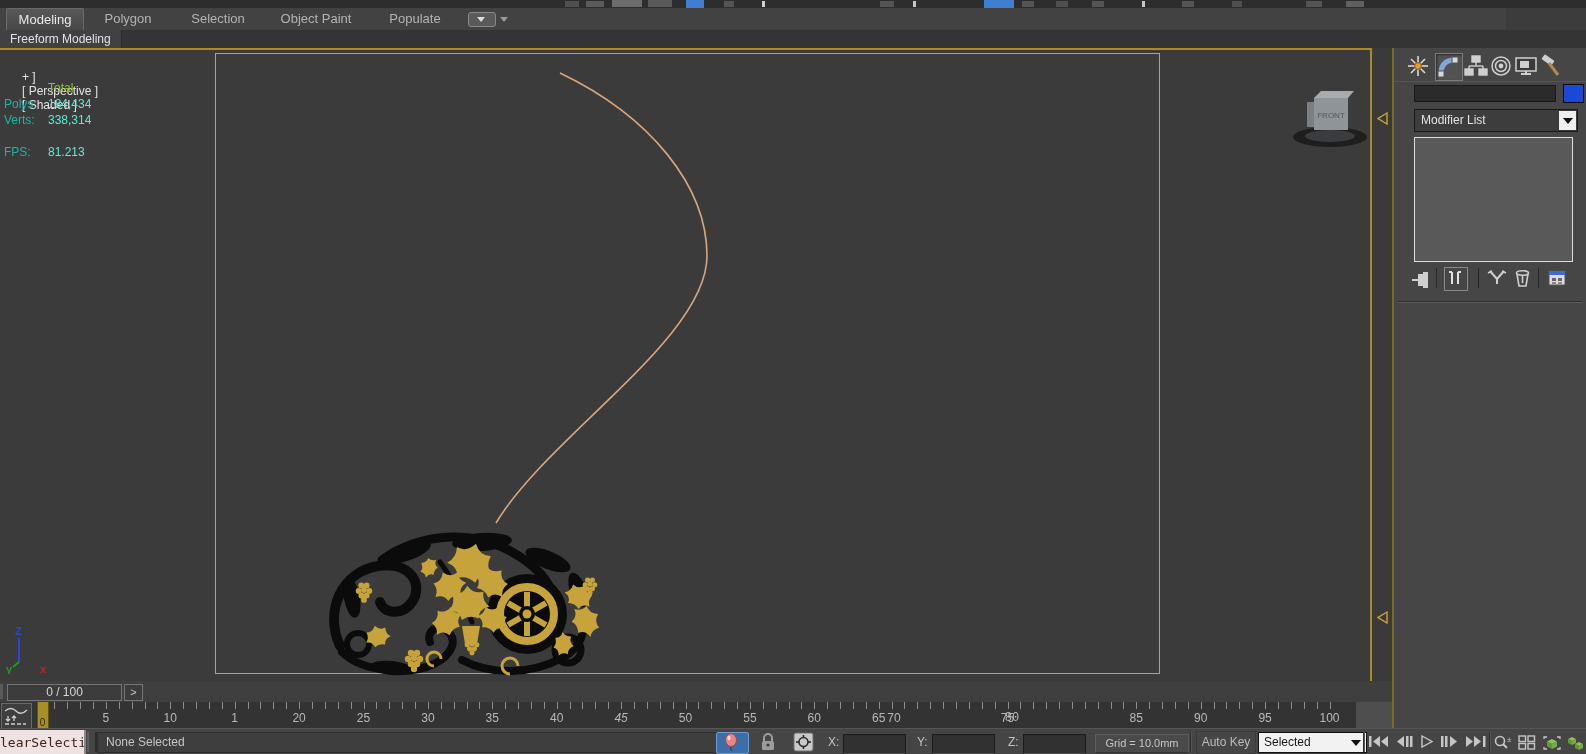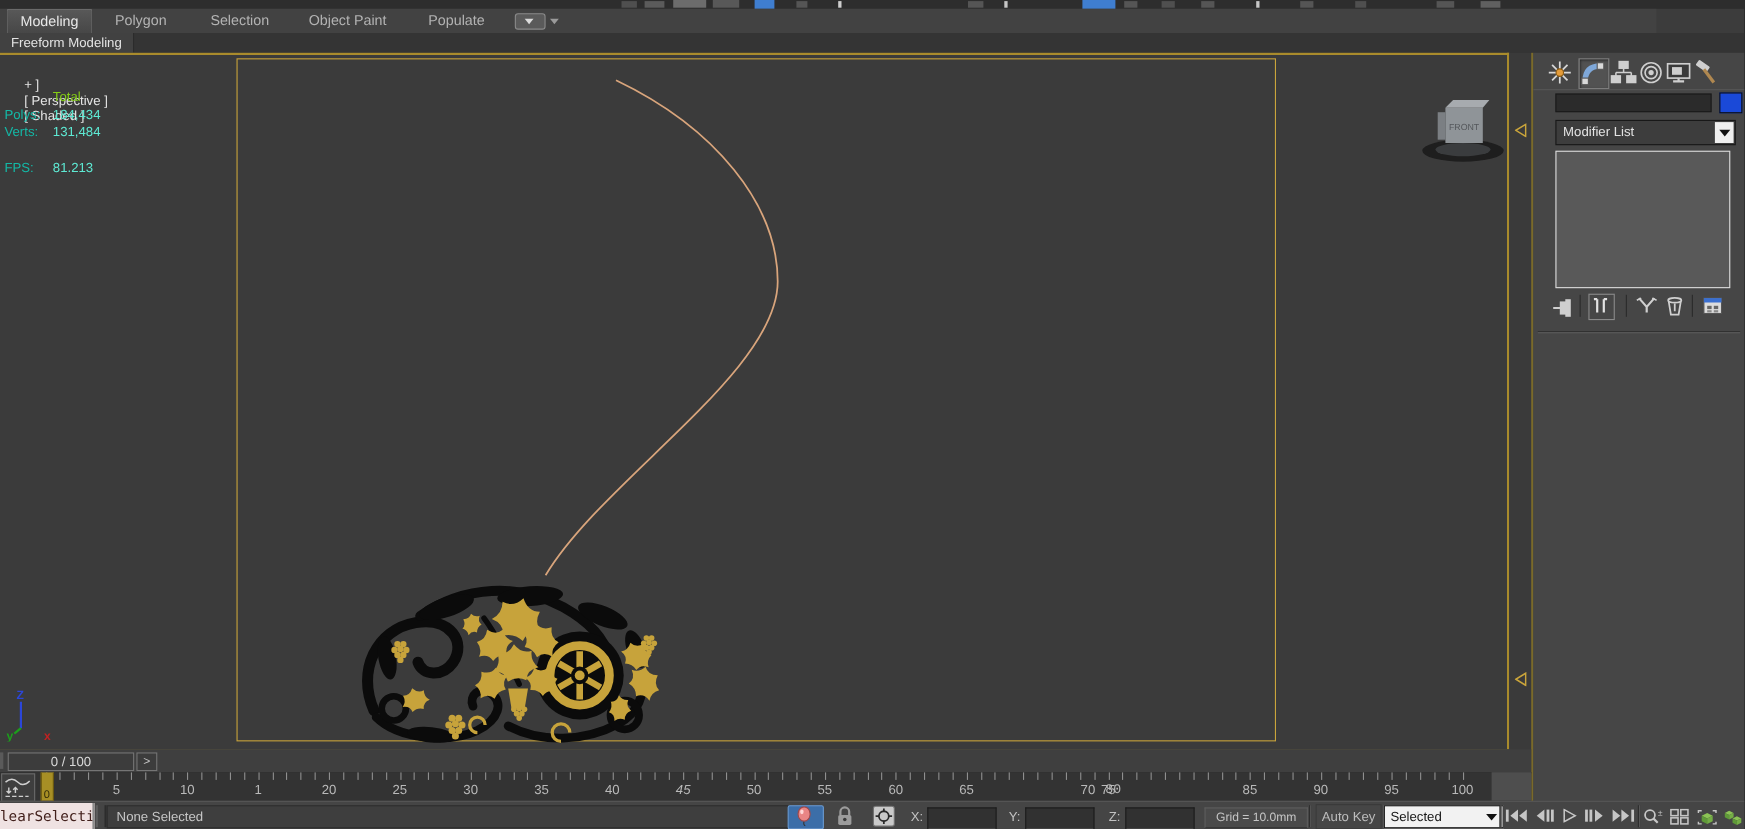--- a/index.html
+++ b/index.html
@@ -168,21 +168,21 @@
 
     <div class="abs" id="vp-label">
       <span>+ ]</span>
       <span>[ Perspective ]</span>
       <span>[ Shaded ]</span>
     </div>
 
     <div class="abs" id="vp-stats">
       <div id="stats-header">Total</div>
       <div class="stat-row"><span class="stat-label">Polys:</span><span class="stat-value">184,434</span></div>
-      <div class="stat-row"><span class="stat-label">Verts:</span><span class="stat-value">131,484</span></div>
+      <div class="stat-row"><span class="stat-label">Verts:</span><span class="stat-value">338,314</span></div>
       <div class="stat-row" id="fps-row"><span class="stat-label">FPS:</span><span class="stat-value">81.213</span></div>
     </div>
 
     <svg class="abs" style="left:0;top:0" width="1370" height="629">
       <path d="M 560,23 C 650,66 707,136 707,206 C 707,288 548,386 496,473" fill="none" stroke="#d9a57c" stroke-width="1.6"></path>
     </svg>
 
     <svg class="abs" style="left:322px;top:476px" width="280" height="152" viewBox="0 0 280 152">
       <defs>
         <path id="leaf" d="M0,-17 Q5,-9 13,-11 Q11,-3 17,2 Q8,3 7,11 Q0,7 -7,11 Q-8,3 -17,2 Q-11,-3 -13,-11 Q-5,-9 0,-17 Z"></path>
@@ -483,21 +483,21 @@
         <div class="tick" style="left: 840.06px;"></div>
         <div class="tick" style="left: 852.94px;"></div>
         <div class="tick" style="left: 865.82px;"></div>
         <div class="tick" style="left: 878.7px;"></div>
         <div class="tick-label" style="left: 878.7px;">65</div>
         <div class="tick" style="left: 891.58px;"></div>
         <div class="tick" style="left: 904.46px;"></div>
         <div class="tick" style="left: 917.34px;"></div>
         <div class="tick" style="left: 930.22px;"></div>
         <div class="tick" style="left: 943.1px;"></div>
-        <div class="tick-label" style="left: 989px;">70</div>
+        <div class="tick-label" style="left: 894px;">70</div>
         <div class="tick" style="left: 955.98px;"></div>
         <div class="tick" style="left: 968.86px;"></div>
         <div class="tick" style="left: 981.74px;"></div>
         <div class="tick" style="left: 994.62px;"></div>
         <div class="tick" style="left: 1007.5px;"></div>
         <div class="tick-label" style="left: 1007.5px;">75</div>
         <div class="tick" style="left: 1020.38px;"></div>
         <div class="tick" style="left: 1033.26px;"></div>
         <div class="tick" style="left: 1046.14px;"></div>
         <div class="tick" style="left: 1059.02px;"></div>

